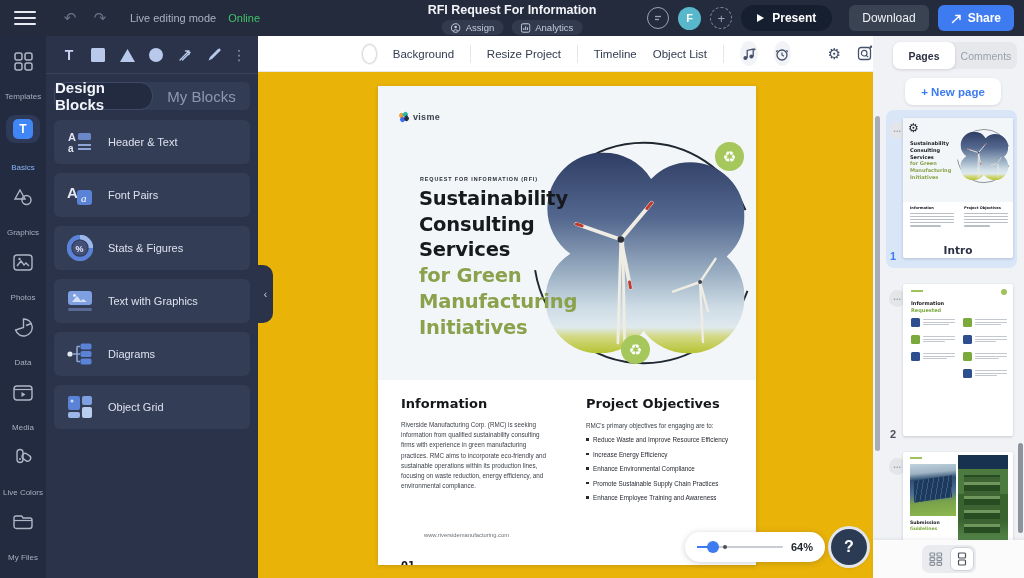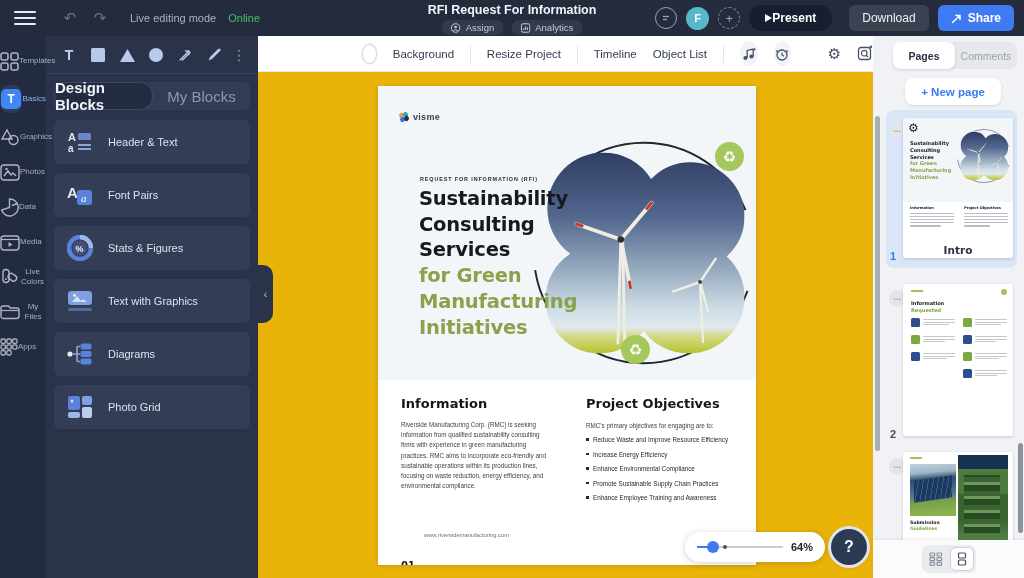--- a/index.html
+++ b/index.html
@@ -19,27 +19,27 @@
   .online { color:#42c268; font-size:11px; font-weight:normal; margin-left:2px; }
   .tb-center { position:absolute; left:50%; top:3px; transform:translateX(-50%); text-align:center; }
   .tb-title { color:#f2f4f8; font-size:12.5px; font-weight:bold; white-space:nowrap; }
   .tb-sub { display:flex; gap:8px; justify-content:center; margin-top:3px; }
   .tb-pill { display:flex; align-items:center; gap:5px; background:#323b4e; border-radius:9px; height:15px; padding:0 9px; color:#c6cdd9; font-size:9.5px; cursor:pointer; }
   .tb-pill svg { display:block; }
   .tb-right { position:absolute; right:10px; top:0; height:36px; display:flex; align-items:center; gap:9px; }
   .round-icon { width:22px; height:22px; border-radius:50%; border:1.5px solid #9aa3b4; display:flex; align-items:center; justify-content:center; cursor:pointer; }
   .avatar { width:23px; height:23px; border-radius:50%; background:#58b7cb; color:#fff; font-size:11px; font-weight:bold; display:flex; align-items:center; justify-content:center; cursor:pointer; }
   .add-collab { width:22px; height:22px; border-radius:50%; border:1.5px dashed #7c8496; color:#9aa3b4; font-size:13px; display:flex; align-items:center; justify-content:center; cursor:pointer; }
-  .present-btn { height:26px; background:#161f30; border-radius:14px; color:#fff; font-size:12px; font-weight:bold; display:flex; align-items:center; padding:0 16px; cursor:pointer; }
+  .present-btn { height:26px; background:#161f30; border-radius:14px; color:#fff; font-size:12px; font-weight:bold; display:flex; align-items:center; gap:8px; padding:0 16px; cursor:pointer; }
   .play-tri { width:0; height:0; border-left:7px solid #fff; border-top:4.5px solid transparent; border-bottom:4.5px solid transparent; }
   .download-btn { height:26px; background:#3a4352; border-radius:6px; color:#f0f2f6; font-size:12px; display:flex; align-items:center; padding:0 13px; cursor:pointer; margin-left:8px; }
   .share-btn { height:26px; background:#3e7bf0; border-radius:6px; color:#fff; font-size:12px; font-weight:bold; display:flex; align-items:center; gap:6px; padding:0 13px; cursor:pointer; }
   
   .rail { position:absolute; left:0; top:36px; bottom:0; width:46px; background:#222b3f; z-index:30; padding-top:8px; }
-  .rail-item { display:flex; flex-direction:row; align-items:center; gap:0; padding:6px 0 7px; cursor:pointer; }
+  .rail-item { display:flex; flex-direction:column; align-items:center; gap:20px; padding:6px 0 7px; cursor:pointer; }
   .rail-item .ric { height:22px; display:flex; align-items:center; justify-content:center; }
   .rail-label { font-size:8px; color:#a7b0c2; text-align:center; line-height:1.25; }
   .rail-item.active .rail-label { color:#8ab4f8; }
   .basics-pill { width:34px; height:28px; background:#2e3a57; border-radius:9px; display:flex; align-items:center; justify-content:center; }
   .basics-sq { width:20px; height:20px; background:#4186f5; border-radius:5px; color:#fff; font-weight:bold; font-size:12px; display:flex; align-items:center; justify-content:center; }
   
   .panel { position:absolute; left:46px; top:36px; bottom:0; width:212px; background:#2a3349; z-index:29; }
   .shape-toolbar { display:flex; align-items:center; gap:3px; padding:7px 6px 6px 10px; border-bottom:1px solid #39425c; }
   .stool { width:26px; height:24px; display:flex; align-items:center; justify-content:center; border-radius:4px; cursor:pointer; color:#c6d2ef; font-weight:bold; font-size:14px; }
   .kebab { color:#8e99b0; font-size:14px; margin-left:2px; cursor:pointer; letter-spacing:0; }
@@ -458,21 +458,21 @@
       <div class="block-card">
         <span class="bic">
             <svg width="28" height="24" viewBox="0 0 28 24">
               <rect x="2" y="1" width="12" height="14" rx="2" fill="#5a83d7"></rect>
               <circle cx="6" cy="6" r="1.5" fill="#cfdcf3"></circle>
               <rect x="16" y="1" width="10" height="9" rx="2" fill="#7e9fe0"></rect>
               <rect x="2" y="17" width="12" height="6" rx="2" fill="#9db7e8"></rect>
               <rect x="16" y="12" width="10" height="11" rx="2" fill="#b9cdee"></rect>
             </svg>
           </span>
-        <span class="block-label">Photo Grid</span>
+        <span class="block-label">Object Grid</span>
       </div>
     </div>
   </div>
 
   <div class="canvas">
     <div class="canvas-toolbar">
       <div class="bg-swatch"></div>
       <div class="ct-label">Background</div>
       <div class="ct-sep"></div>
       <div class="ct-label">Resize Project</div>

